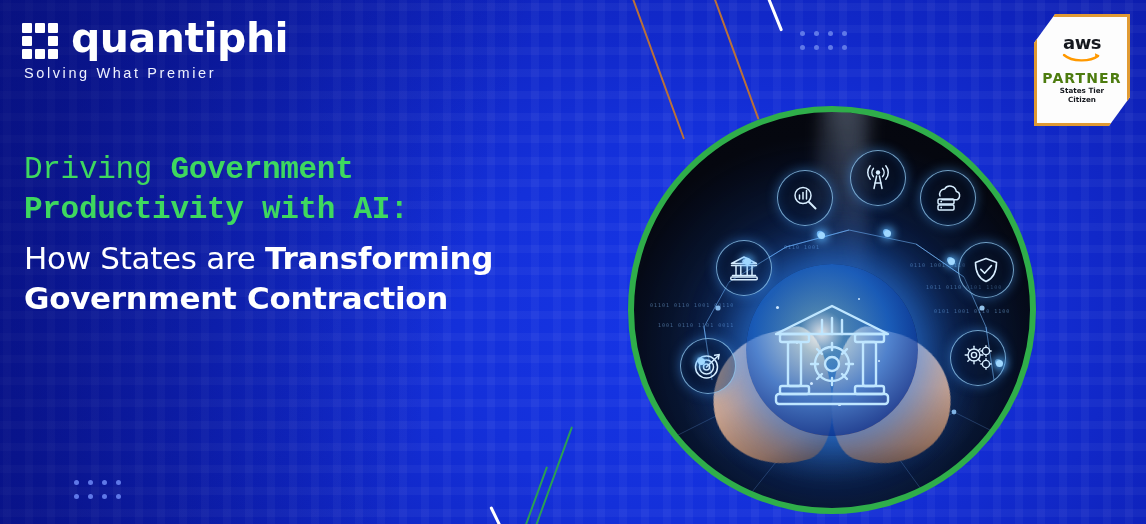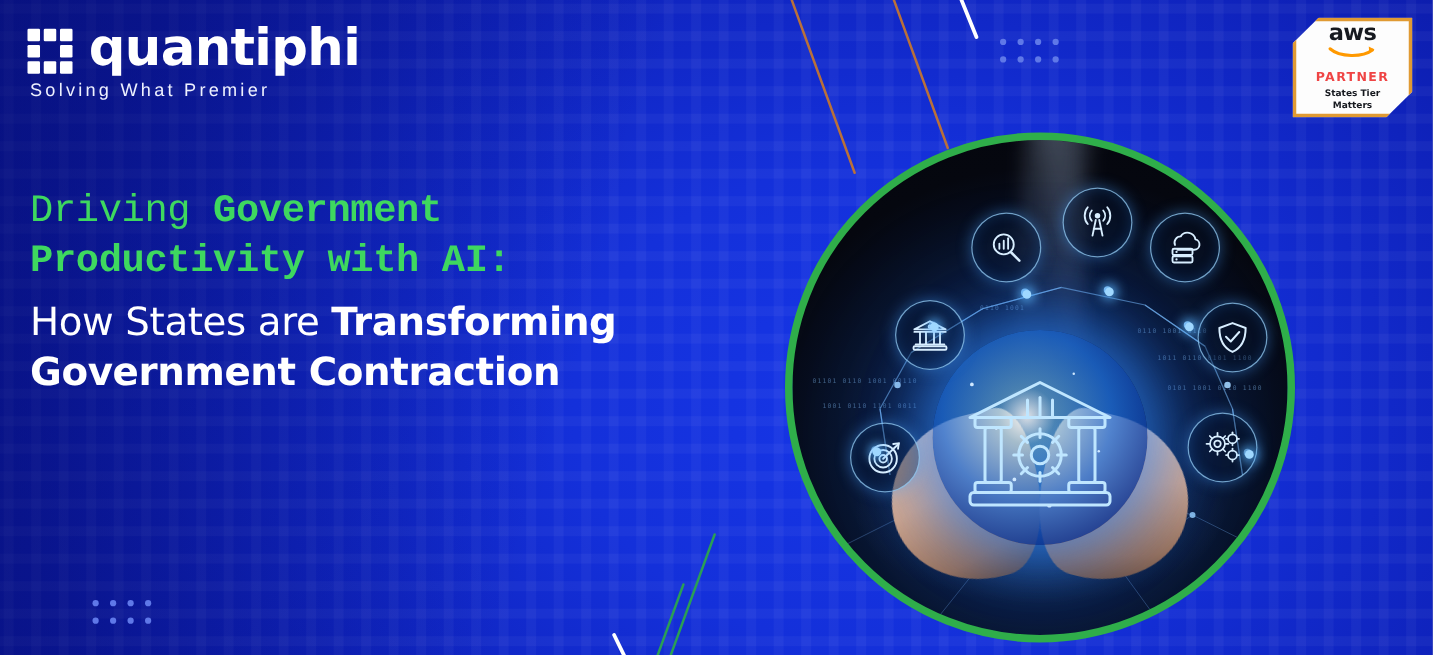--- a/index.html
+++ b/index.html
@@ -45,35 +45,35 @@
     letter-spacing:-0.5px;font-family:"DejaVu Sans", sans-serif;
   }
   .logo-tag{
     color:#eef1ff;font-size:14.5px;letter-spacing:2.6px;
     margin-top:6px;margin-left:2px;font-weight:400;
   }
 
   
   .aws-badge{
     position:absolute;right:16px;top:14px;
-    width:96px;height:80px;
+    width:96px;height:112px;
     background:#fdfdfd;
     border:3px solid #e09a33;
     box-sizing:border-box;
     clip-path:polygon(22% 0, 100% 0, 100% 74%, 78% 100%, 0 100%, 0 26%);
     display:flex;flex-direction:column;align-items:center;justify-content:center;
   }
   .aws-logo{display:flex;flex-direction:column;align-items:center;margin-top:-2px;}
   .aws-logo .aws-txt{
     font-family:"DejaVu Sans", sans-serif;font-weight:700;font-size:18px;color:#16191f;
     line-height:17px;letter-spacing:-0.5px;
   }
   .aws-logo .aws-smile{margin-top:0px;}
   .aws-partner{
-    font-family:"DejaVu Sans", sans-serif;font-weight:700;font-size:10px;color:#ef4444;
+    font-family:"DejaVu Sans", sans-serif;font-weight:700;font-size:14px;color:#4d7c0f;
     letter-spacing:1.1px;margin-top:9px;line-height:13px;
   }
   .aws-tier{
     font-family:"DejaVu Sans", sans-serif;font-weight:700;font-size:7.2px;color:#16191f;
     line-height:8.6px;text-align:center;margin-top:2px;
   }
 
   
   .headline{position:absolute;left:24px;top:150px;width:600px;}
   .hl-line{
@@ -214,21 +214,21 @@
     <div class="aws-logo">
       <div class="aws-txt">aws</div>
       <svg class="aws-smile" width="40" height="12" viewBox="0 0 40 12">
         <path d="M2 4 C 10 11, 28 11, 36 5" stroke="#ff9900" stroke-width="2.4" fill="none" stroke-linecap="round"></path>
         <path d="M33 2.2 L37.6 4.6 L33.4 7.6 Z" fill="#ff9900"></path>
       </svg>
     </div>
     <div class="aws-partner">PARTNER</div>
     <div class="aws-tier">
       <div>States Tier</div>
-      <div>Matters</div>
+      <div>Citizen</div>
     </div>
   </div>
 
   <div class="headline">
     <div class="hl-line green">
       <span class="hl-reg">Driving </span><span class="hl-bold">Government</span>
     </div>
     <div class="hl-line green">
       <span class="hl-bold">Productivity with AI:</span>
     </div>

